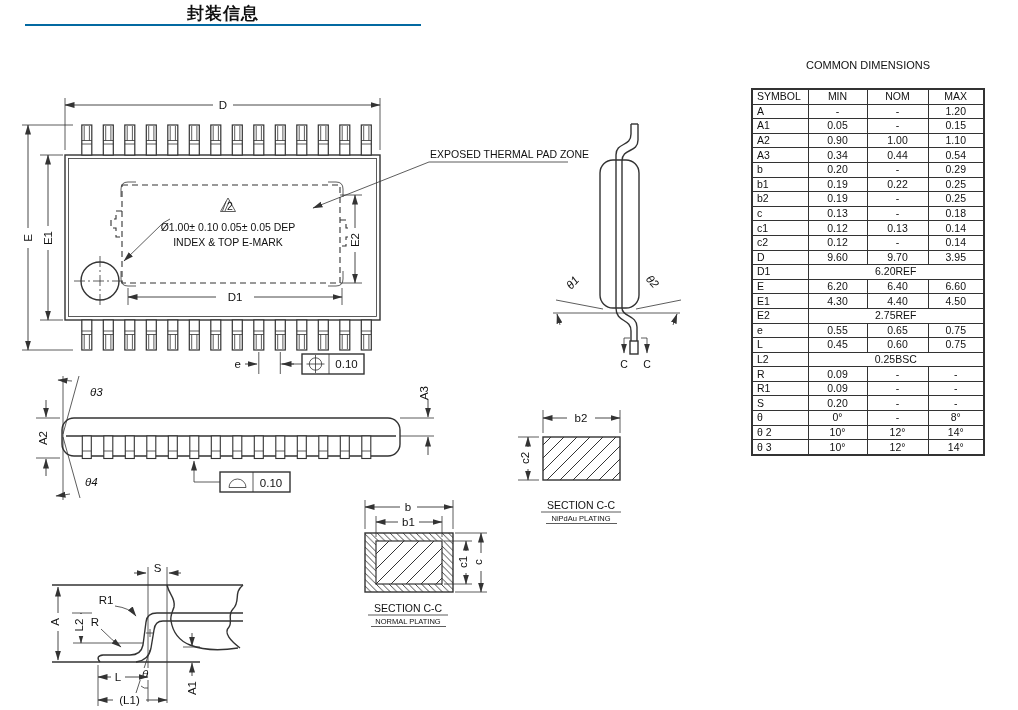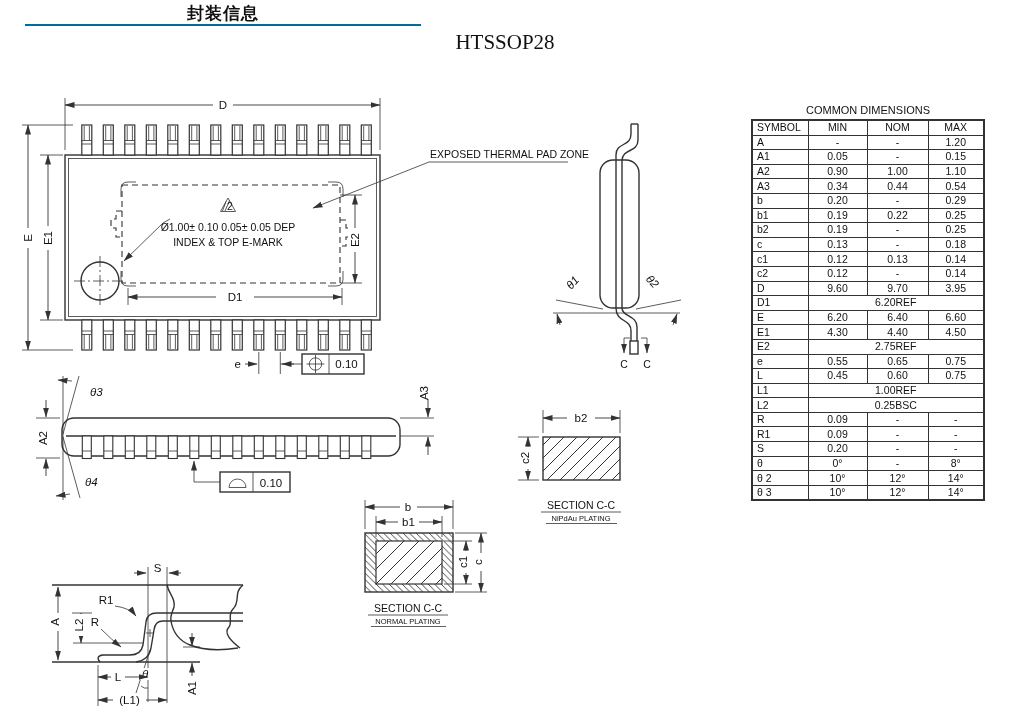--- a/index.html
+++ b/index.html
@@ -6,22 +6,22 @@
   #page{position:relative;width:1018px;height:710px;background:#fff;overflow:hidden;
         font-family:"Liberation Sans",sans-serif;color:#111;}
   
   #hdr-line{position:absolute;left:25px;top:2px;width:396px;height:22px;
             border-bottom:2px solid #0369a1;text-align:center;font-weight:bold;
             font-size:17px;letter-spacing:1px;white-space:nowrap;}
   #pkg-name{position:absolute;left:380px;top:30px;width:250px;text-align:center;
             font-family:"Liberation Serif",serif;font-size:21px;}
   
   #dims{position:absolute;left:751px;top:58px;width:234px;font-size:11px;}
-  #dims .t1,#dims .t2{text-align:center;line-height:15px;margin-top:45px;}
-  #dims table{border-collapse:collapse;table-layout:fixed;width:232px;margin-top:1px;
+  #dims .t1,#dims .t2{text-align:center;line-height:15px;}
+  #dims table{border-collapse:collapse;table-layout:fixed;width:232px;margin-top:15px;
               font-size:10.5px;}
   #dims th,#dims td{border:1px solid #333;height:13.6px;line-height:13px;padding:0 2px;
                     text-align:center;font-weight:normal;overflow:hidden;white-space:nowrap;}
   #dims table{border:2px solid #333;}
   #dims .sym{text-align:left;padding-left:4px;}
   #dims col.c0{width:56px}#dims col.c1{width:59px}#dims col.c2{width:61px}#dims col.c3{width:56px}
   
   #dwg{position:absolute;left:0;top:0;}
   .ln{stroke:#333;stroke-width:1.4;fill:none;}
   .lw{stroke:#333;stroke-width:1.4;fill:#fff;}
@@ -598,21 +598,20 @@
       <line class="dm" x1="192" y1="676" x2="192" y2="663" marker-end="url(#ma)"></line>
       <g transform="rotate(-90 192 688)">
         <text class="lb lg mid" x="192" y="692">A1</text>
       </g>
     </g>
   </svg>
 
   <div id="hdr-line">
     <span>封装信息</span>
   </div>
-  <div id="pkg-name">HTSSOP28</div>
 
   <div id="dims">
     <div class="t1">COMMON DIMENSIONS</div>
     <table>
       <colgroup>
           <col class="c0">
           <col class="c1">
           <col class="c2">
           <col class="c3">
         </colgroup>
@@ -717,24 +716,20 @@
             <td>0.65</td>
             <td>0.75</td>
           </tr>
           <tr>
             <td class="sym">L</td>
             <td>0.45</td>
             <td>0.60</td>
             <td>0.75</td>
           </tr>
           <tr>
-            <td class="sym">L1</td>
-            <td colspan="3">1.00REF</td>
-          </tr>
-          <tr>
             <td class="sym">L2</td>
             <td colspan="3">0.25BSC</td>
           </tr>
           <tr>
             <td class="sym">R</td>
             <td>0.09</td>
             <td>-</td>
             <td>-</td>
           </tr>
           <tr>

